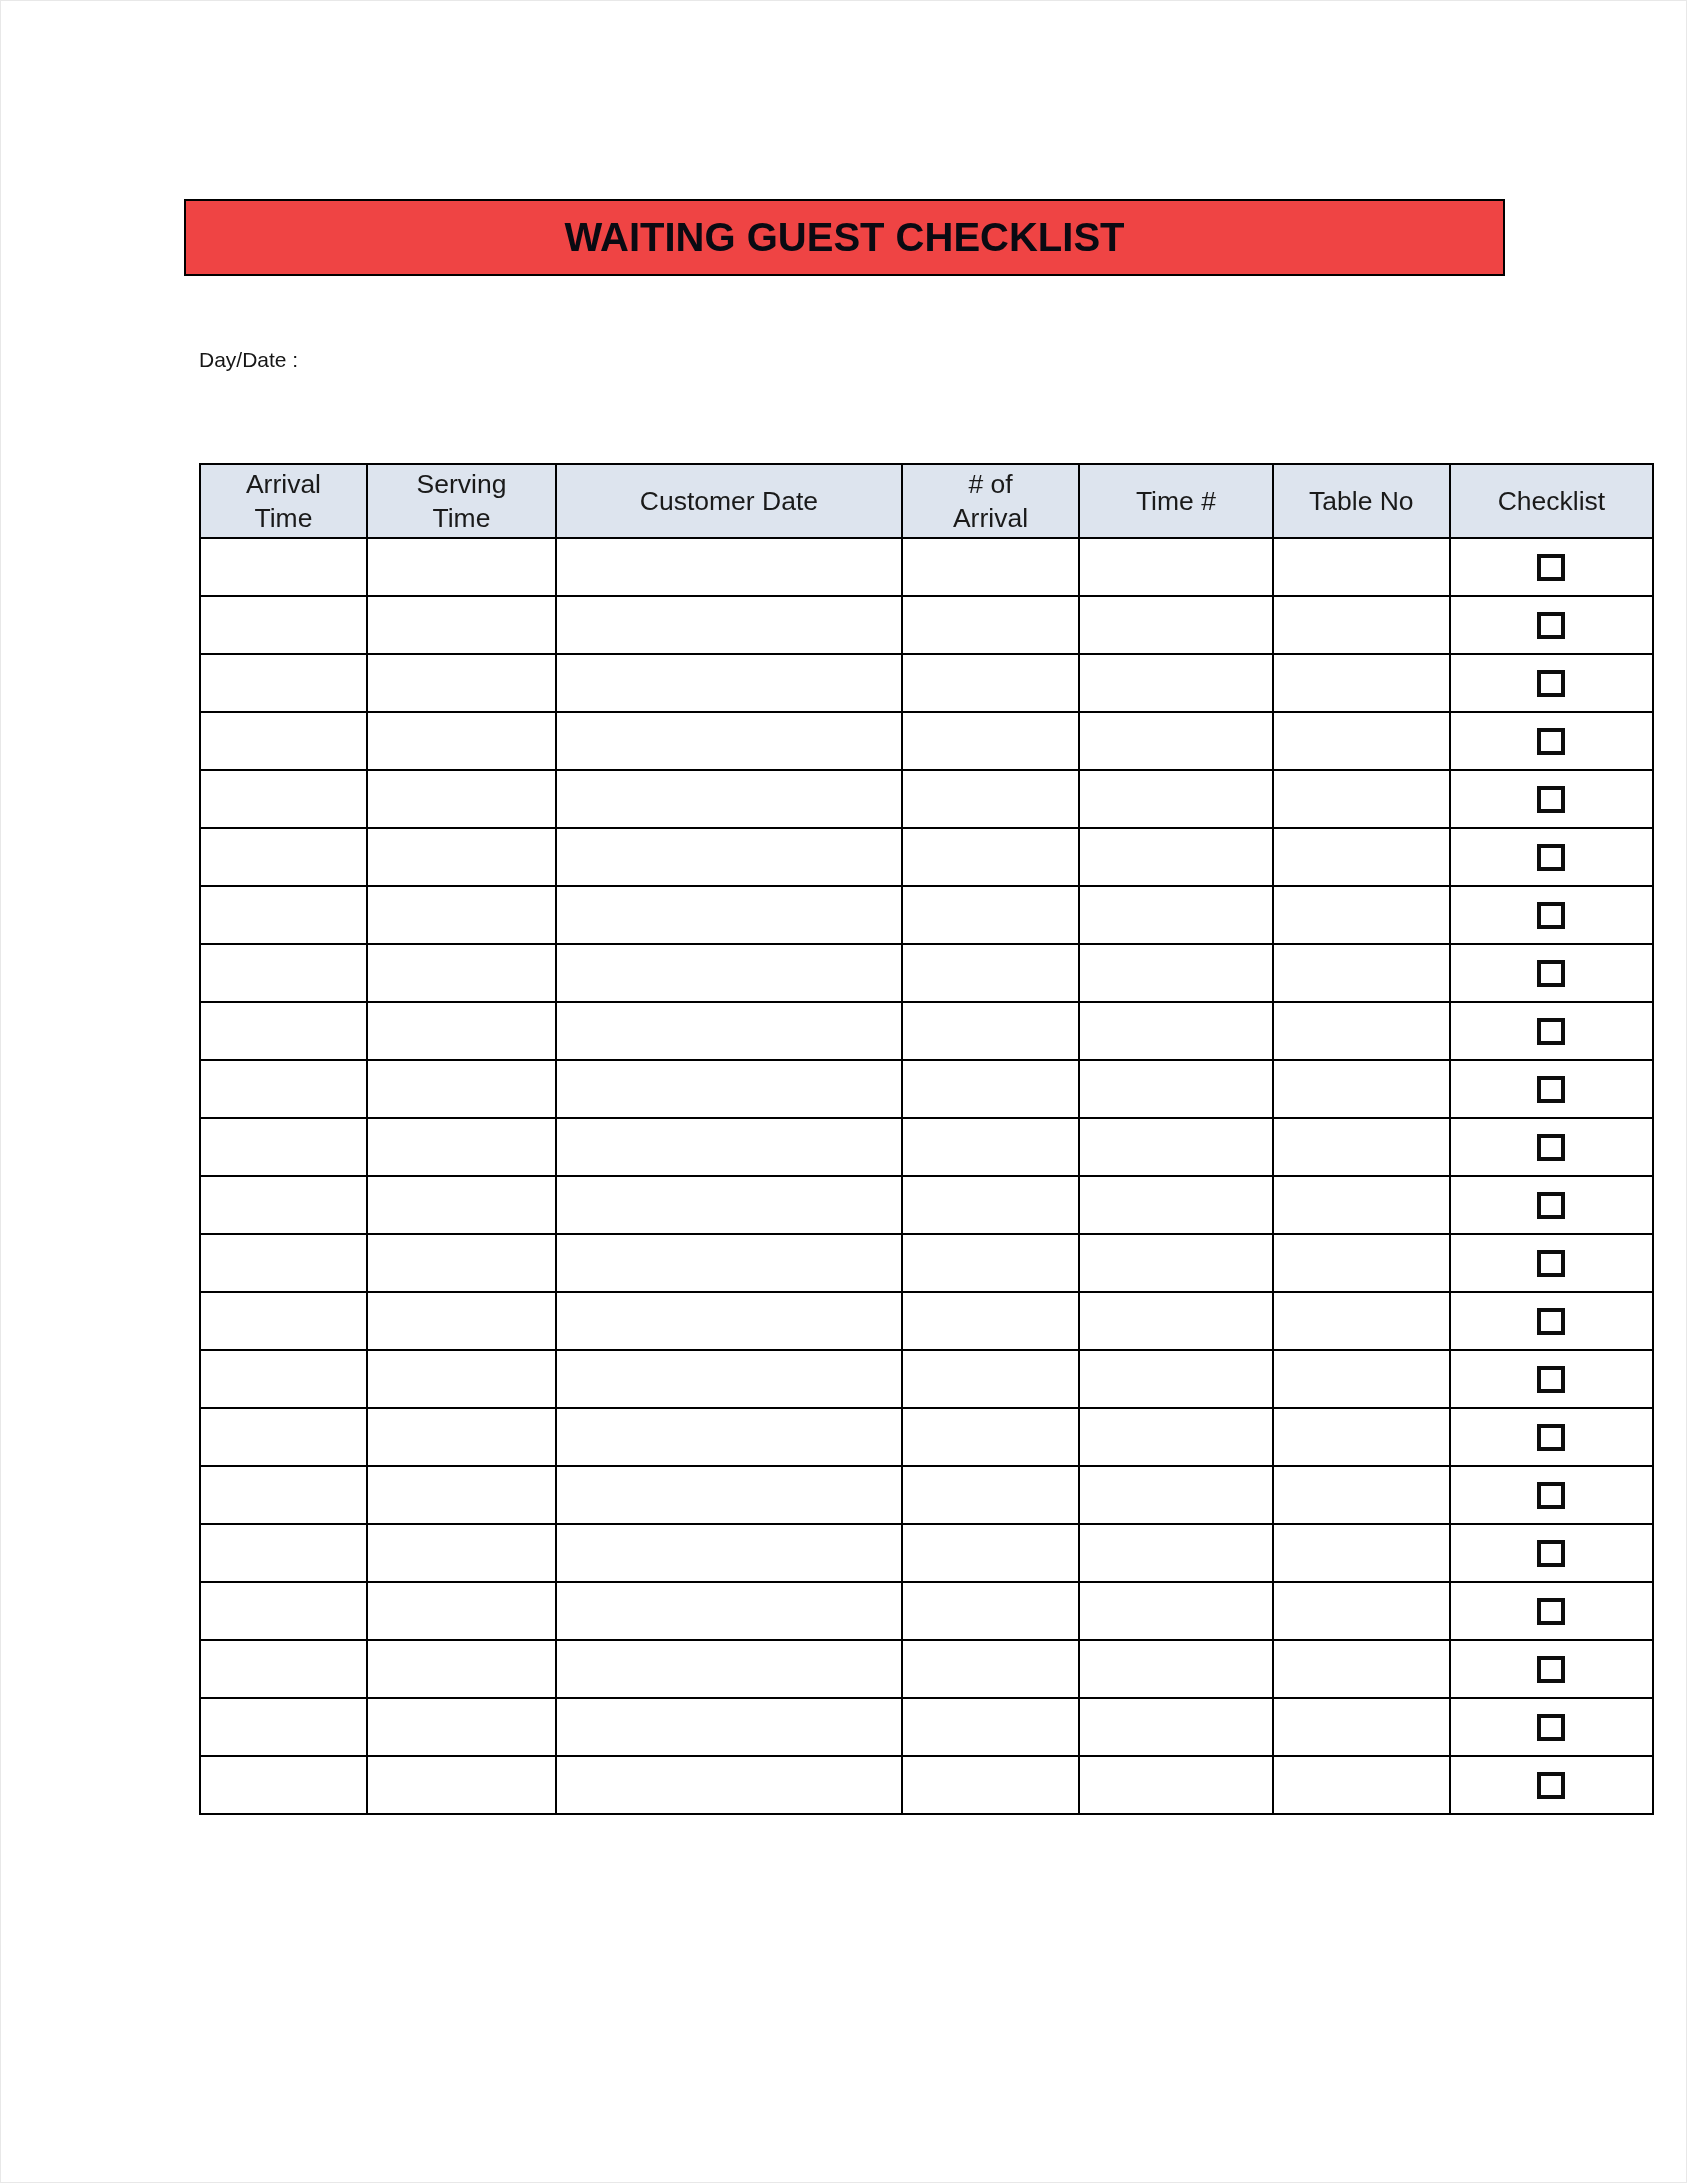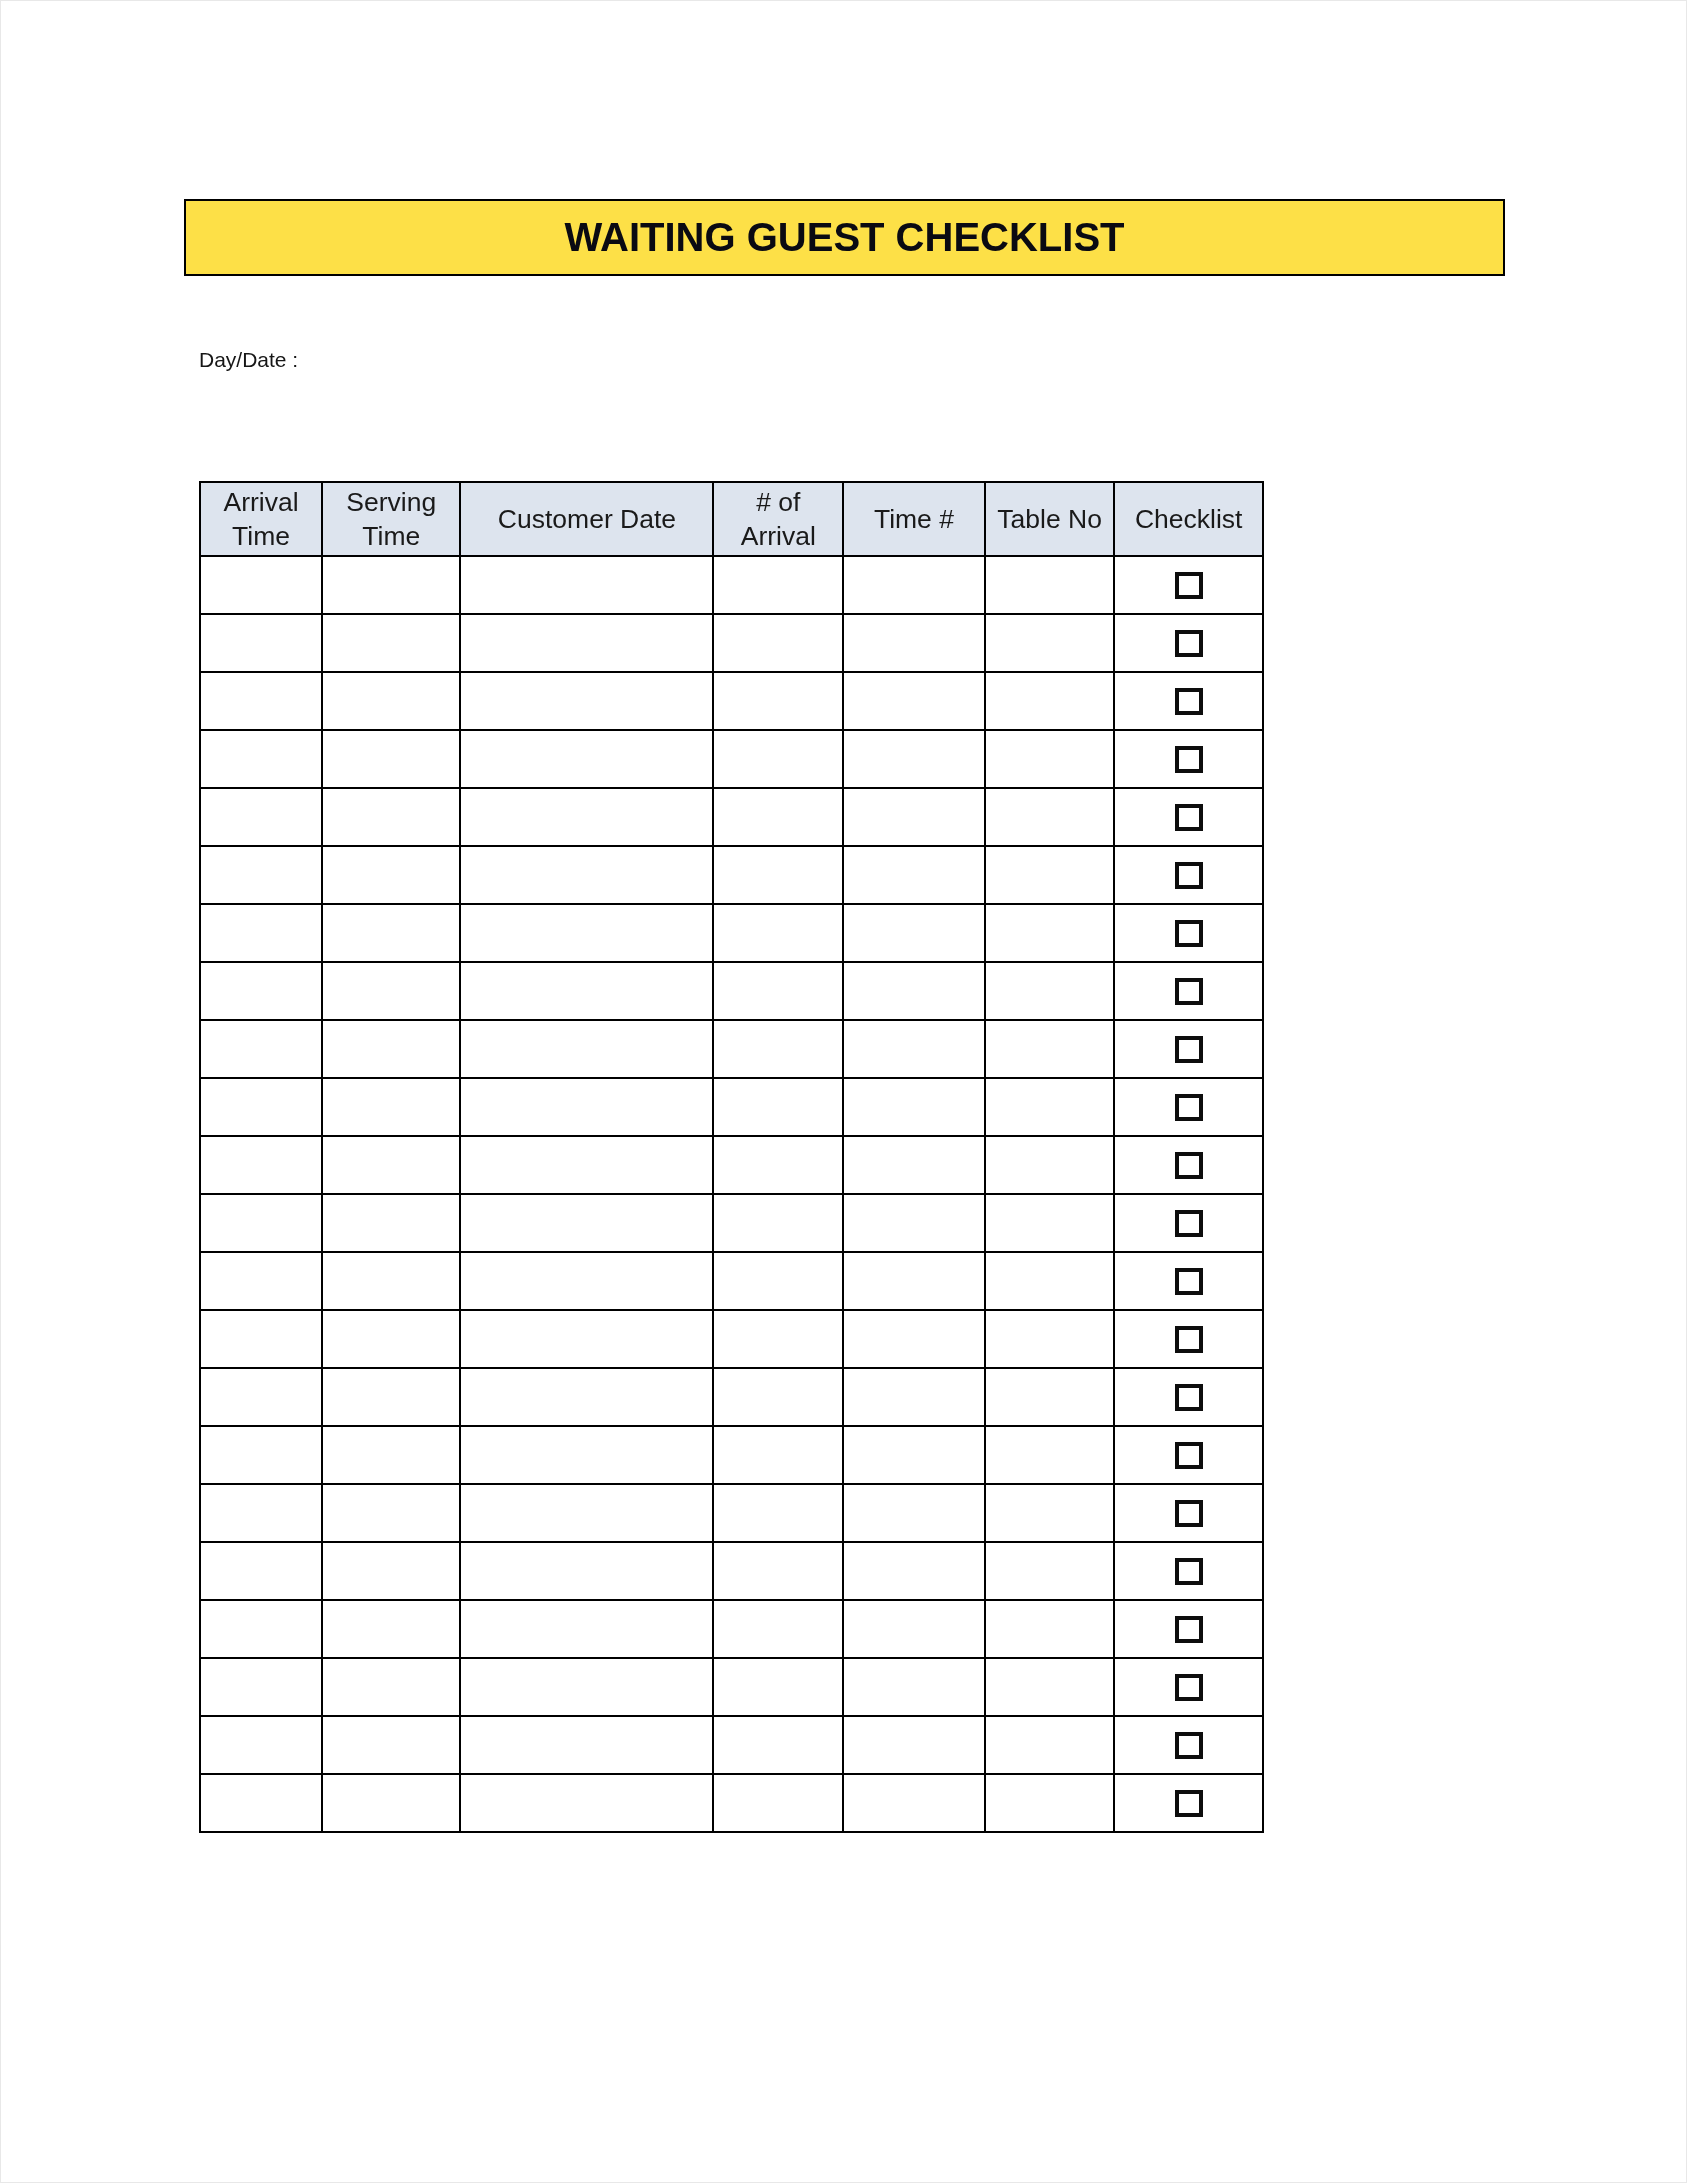--- a/index.html
+++ b/index.html
@@ -17,21 +17,21 @@
     border: 1.3px solid #e8e8e8;
     overflow: hidden;
   }
   .title-bar {
     position: absolute;
     left: 183px;
     top: 198px;
     width: 1321px;
     height: 77px;
     box-sizing: border-box;
-    background: #fde047;
+    background: #ef4444;
     border: 2px solid #000000;
     display: flex;
     align-items: center;
     justify-content: center;
   }
   .title-text {
     font-size: 40px;
     font-weight: bold;
     color: #0a0a12;
     letter-spacing: 0px;
@@ -40,22 +40,22 @@
   .day-date {
     position: absolute;
     left: 198px;
     top: 347px;
     font-size: 21px;
     color: #161616;
   }
   table.guest-table {
     position: absolute;
     left: 198px;
-    top: 480px;
-    width: 1065px;
+    top: 462px;
+    width: 1455px;
     border-collapse: collapse;
     table-layout: fixed;
   }
   table.guest-table th,
   table.guest-table td {
     border-left: 2px solid #000000;
     border-right: 2px solid #000000;
     border-top: 2.6px solid #000000;
     border-bottom: 2.6px solid #000000;
     padding: 0;

